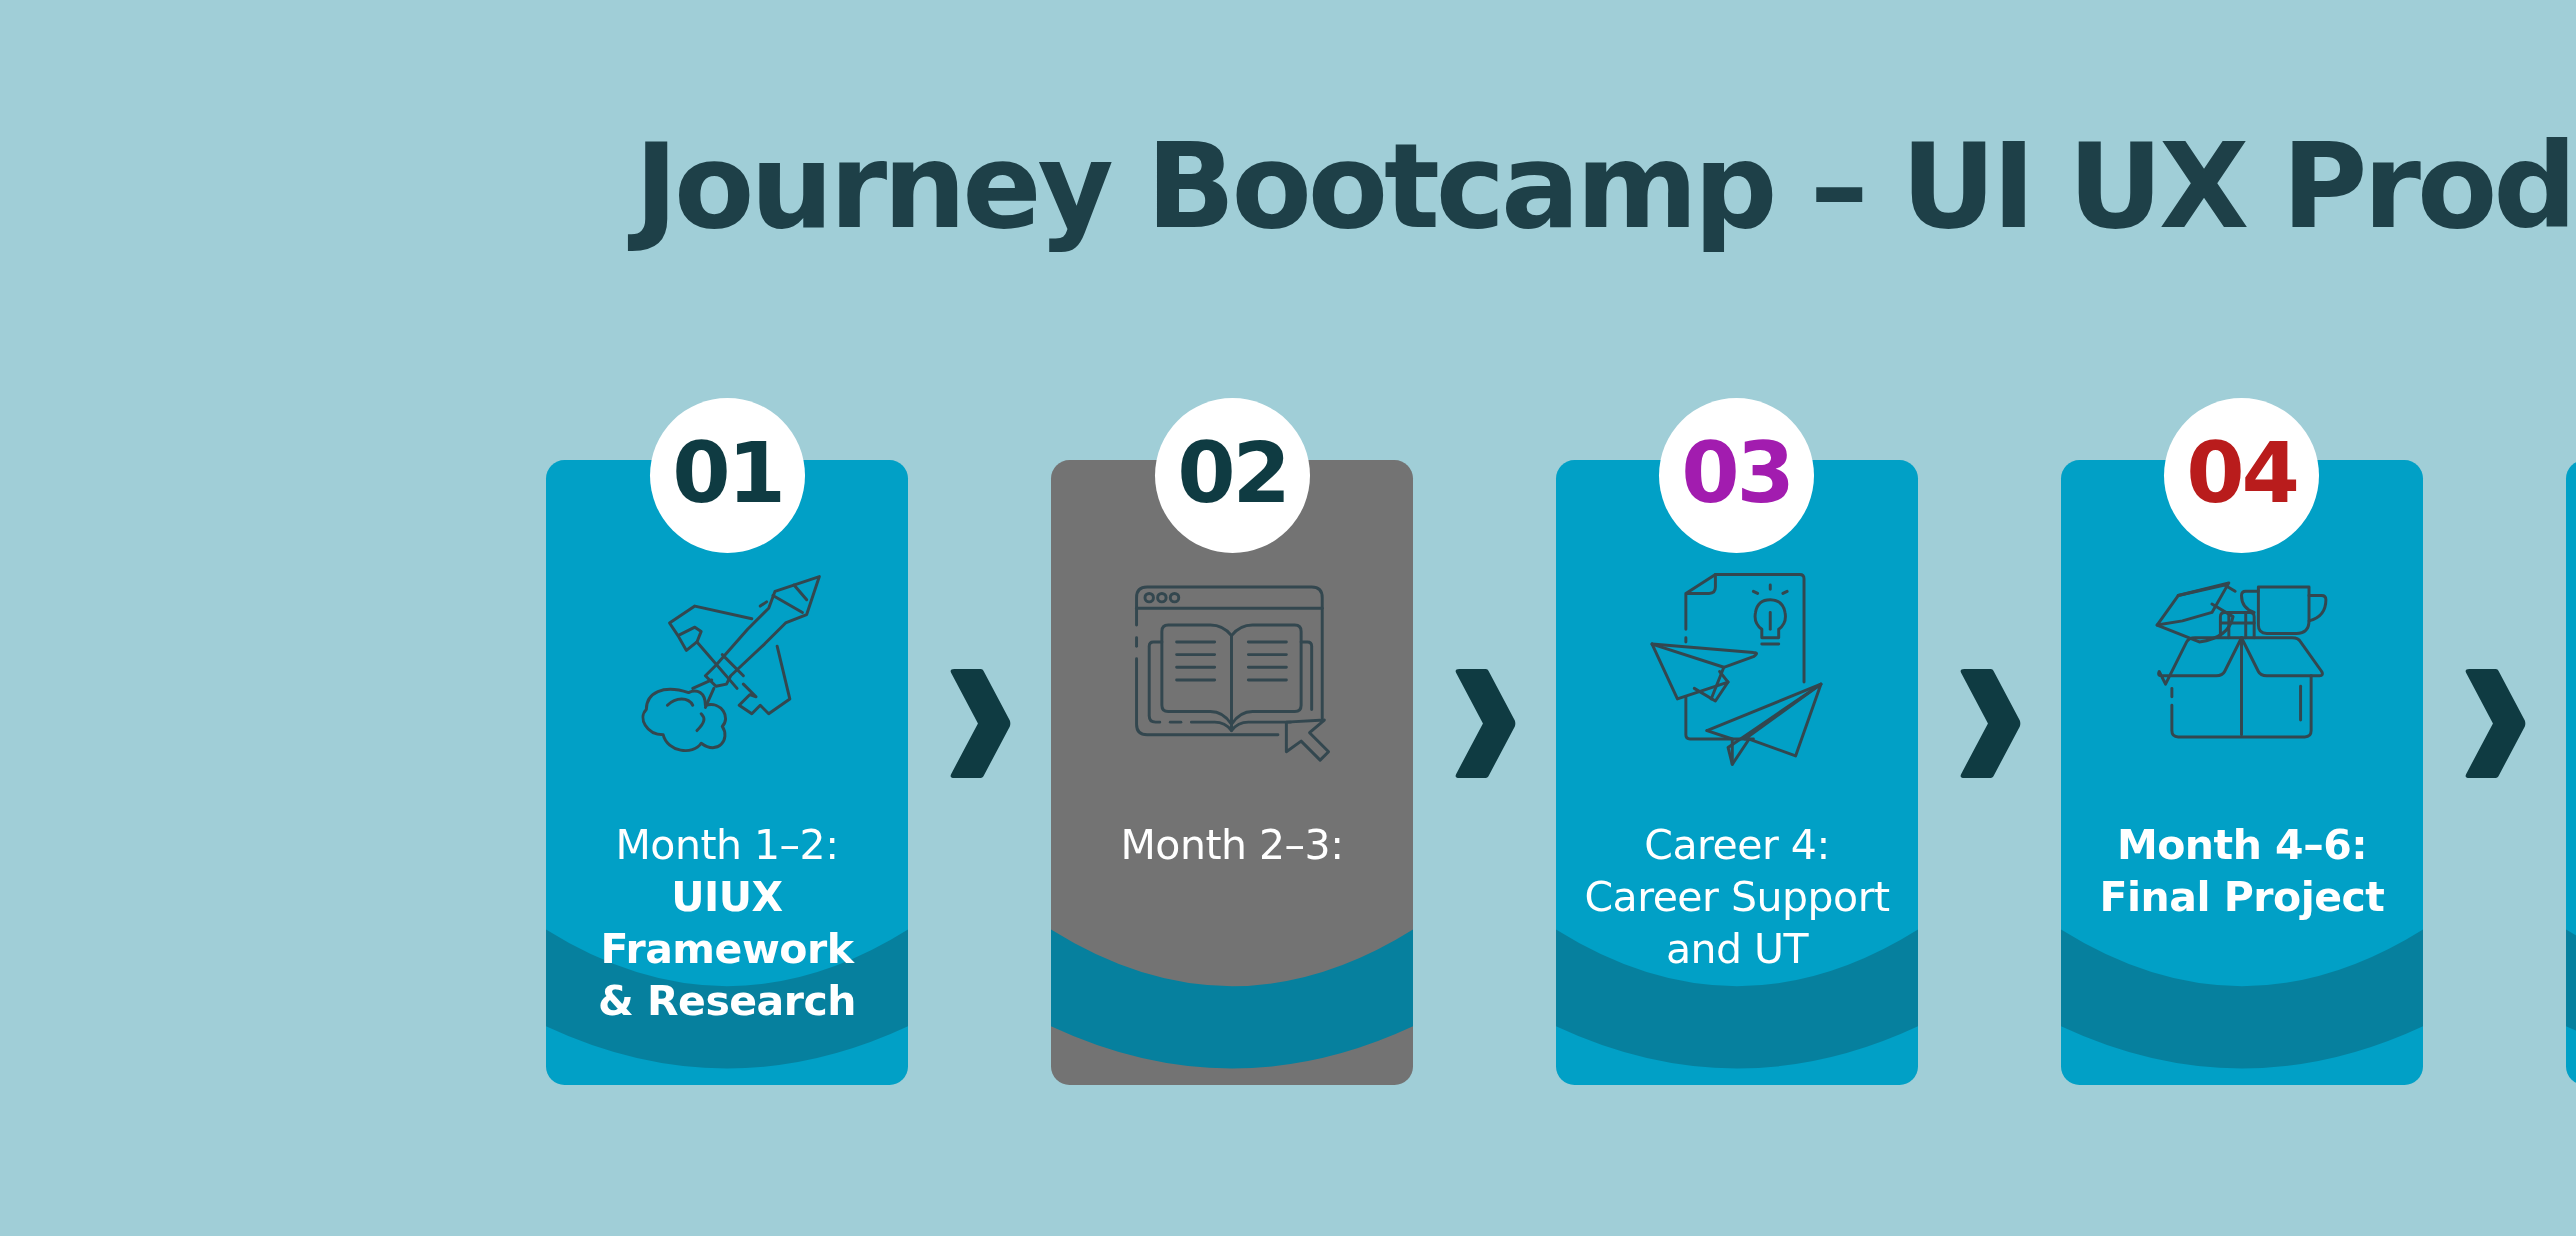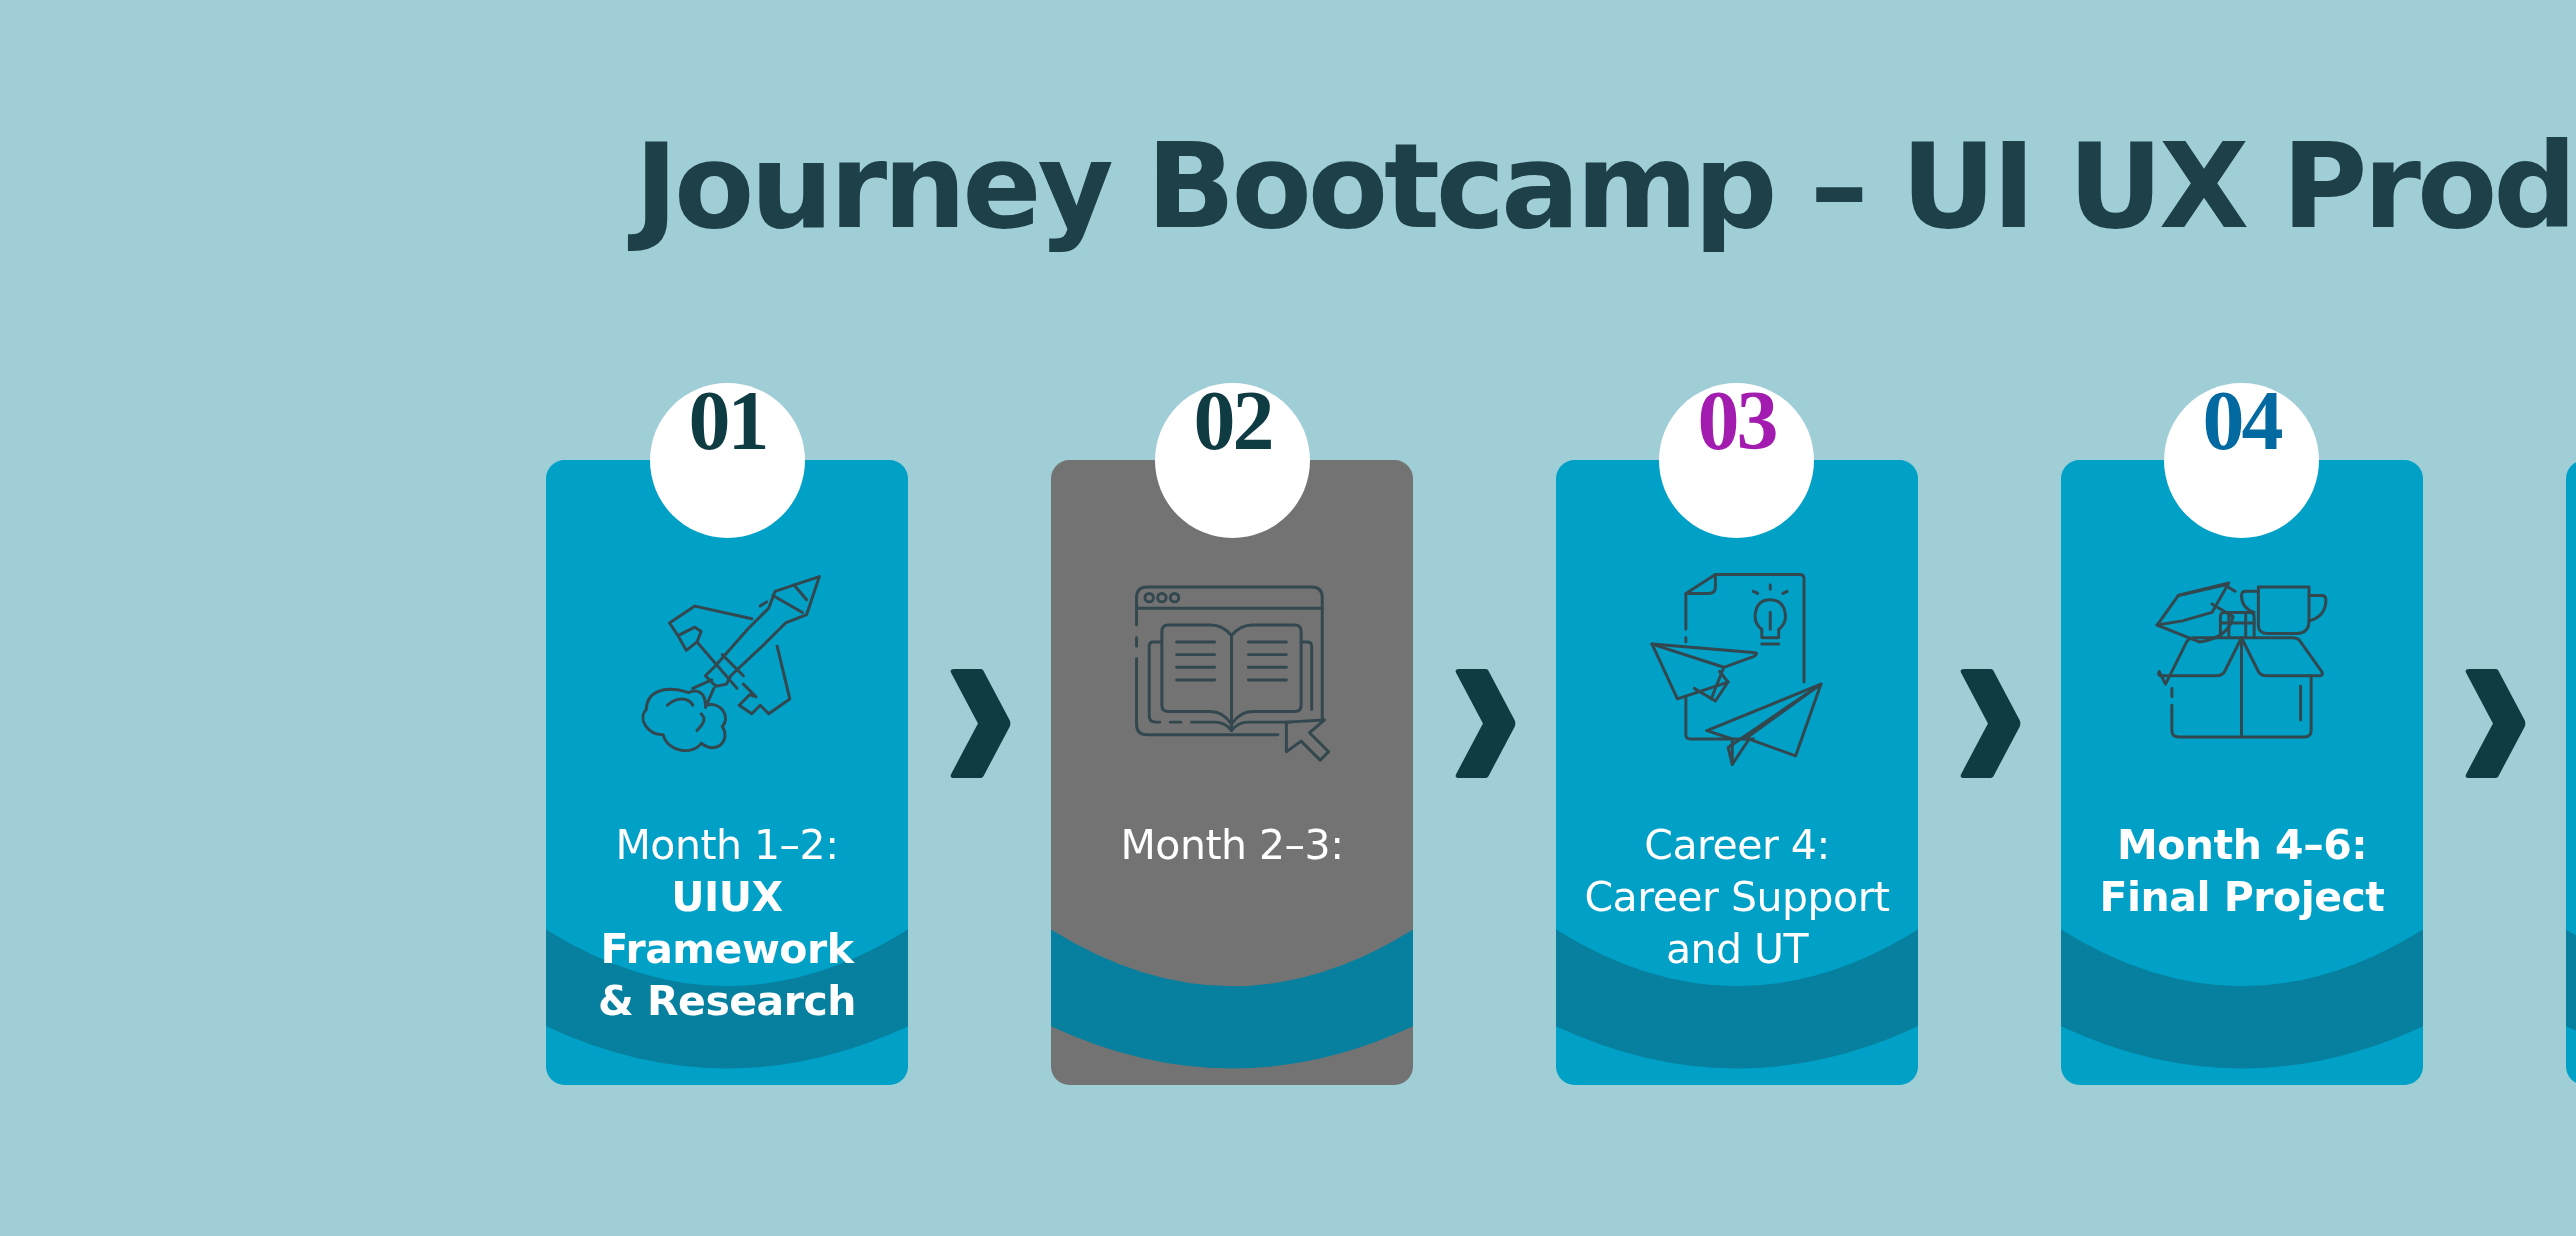--- a/index.html
+++ b/index.html
@@ -45,25 +45,25 @@
     color: #ffffff;
     font-size: 41px;
     line-height: 52px;
     letter-spacing: -0.5px;
   }
   .label .l1 { font-weight: normal; display: block; }
   .label .l2 { font-weight: bold; display: block; }
   .label .l2.regular { font-weight: normal; }
   .badge {
     position: absolute;
-    top: 383px;
+    top: 398px;
     width: 155px; height: 155px;
     border-radius: 50%;
     background: #ffffff;
-    display: flex; align-items: flex-start; justify-content: center; font-family: Liberation Serif, serif;
+    display: flex; align-items: center; justify-content: center;
   }
   .badge span {
     font-size: 84px;
     font-weight: bold;
     letter-spacing: -3.1px;
     line-height: 1;
     margin-top: -4.1px;
   }
   .chevron {
     position: absolute;
@@ -197,21 +197,21 @@
     <path d="M58 10 L82 10 L82 26 Q82 32 76 32 L62 32 Q58 32 58 28 Z"></path>
     <path d="M58 12 L52 12 Q50 12 50 14 Q50 20 56 22"></path>
     <path d="M82 14 L88 14 Q90 14 90 16 Q90 24 82 26"></path>
   </svg>
   <div class="label">
     <span class="l1" style="font-weight:bold;">Month 4–6:</span>
     <span class="l2">Final Project</span>
   </div>
 </div>
 <div class="badge" style="left:2164px;">
-  <span style="color:#0369a1;">04</span>
+  <span style="color:#b91c1c;">04</span>
 </div>
 
 <svg class="chevron" style="left:2464px;" viewBox="0 0 120 212">
   <path d="M4 8 Q0 0 10 0 L62 0 Q66 0 68 6 L118 100 Q120 106 118 112 L68 206 Q66 212 62 212 L10 212 Q0 212 4 204 L56 106 Z" fill="#0f3b42"></path>
 </svg>
 
 <div class="card" style="left:2566px;background:#01a0c6;">
   <svg class="band" viewBox="0 0 702 1214" preserveAspectRatio="none">
     <path d="M0 912 Q351 1132 702 912 L702 1100 Q351 1264 0 1100 Z" fill="#06809e"></path>
   </svg>

